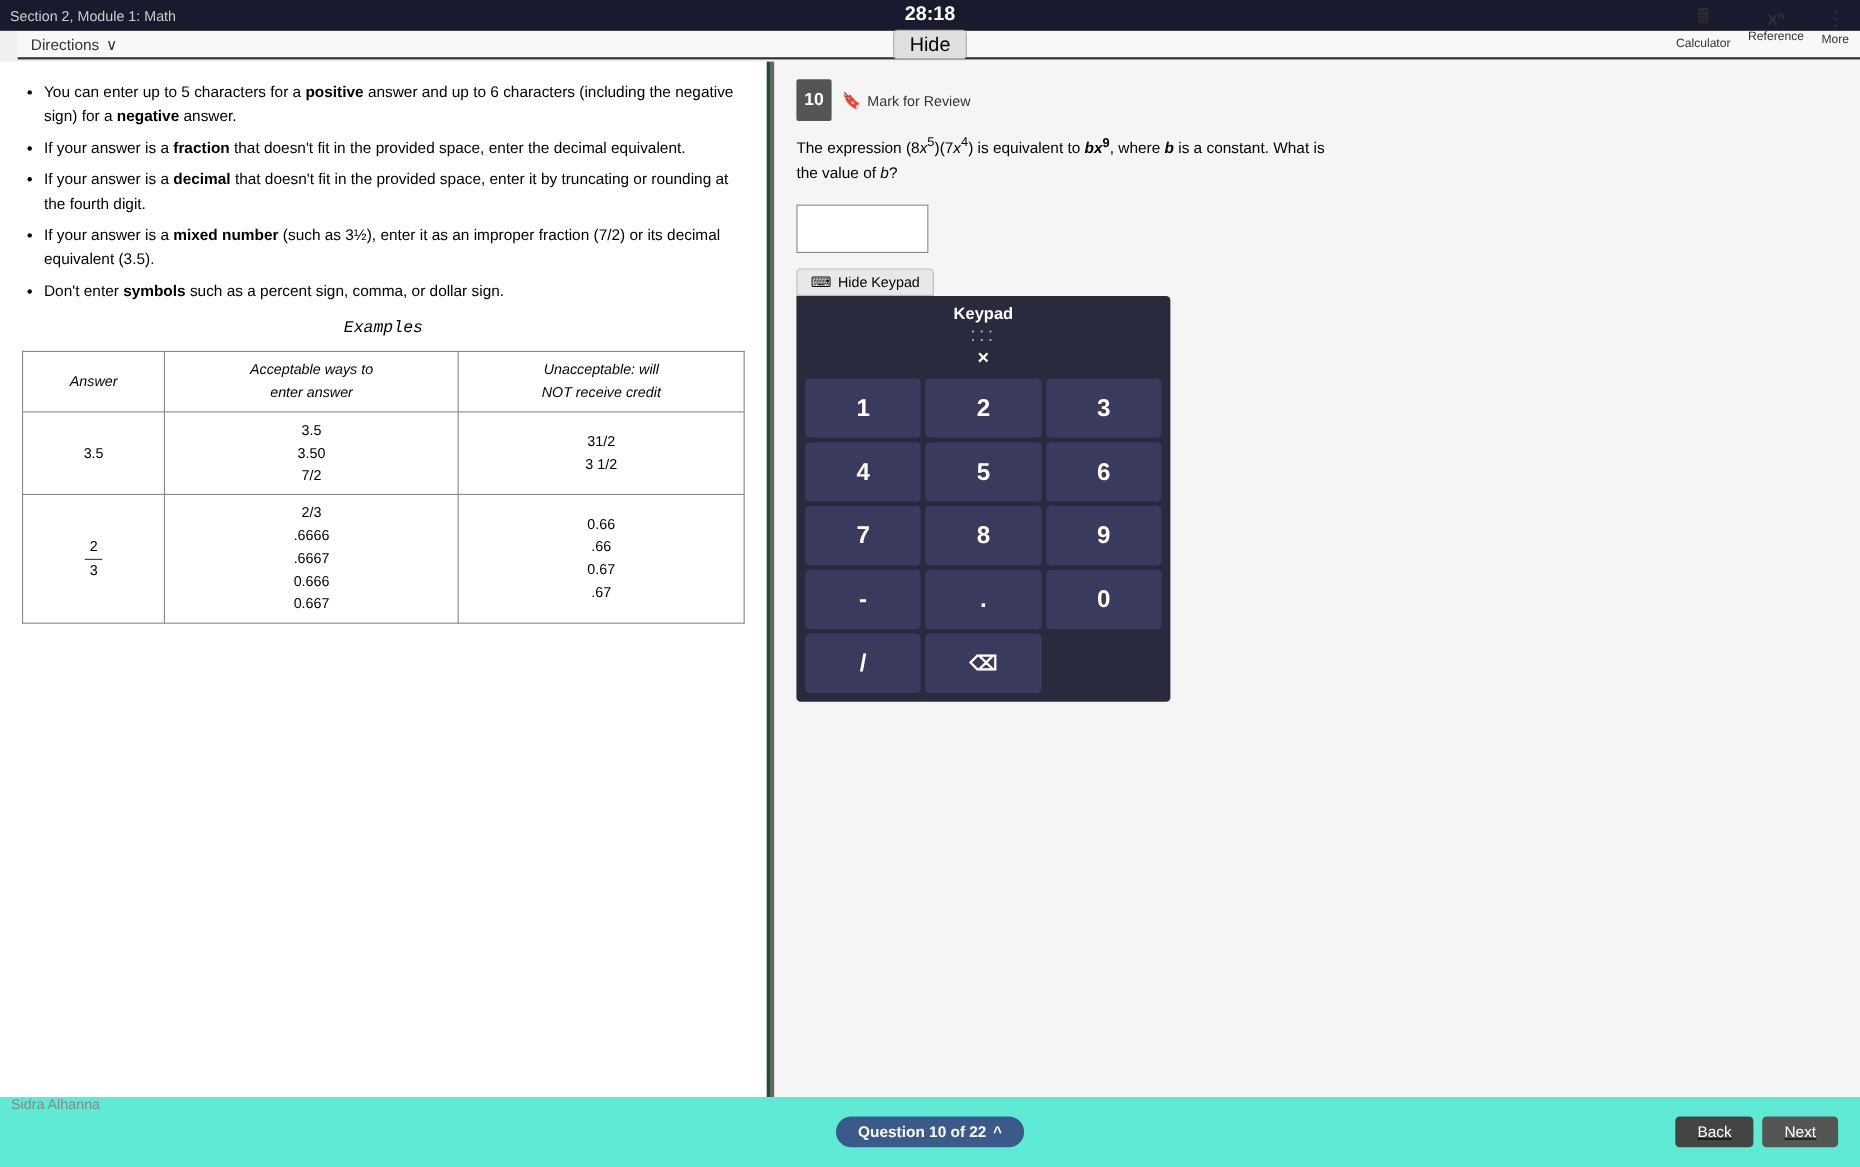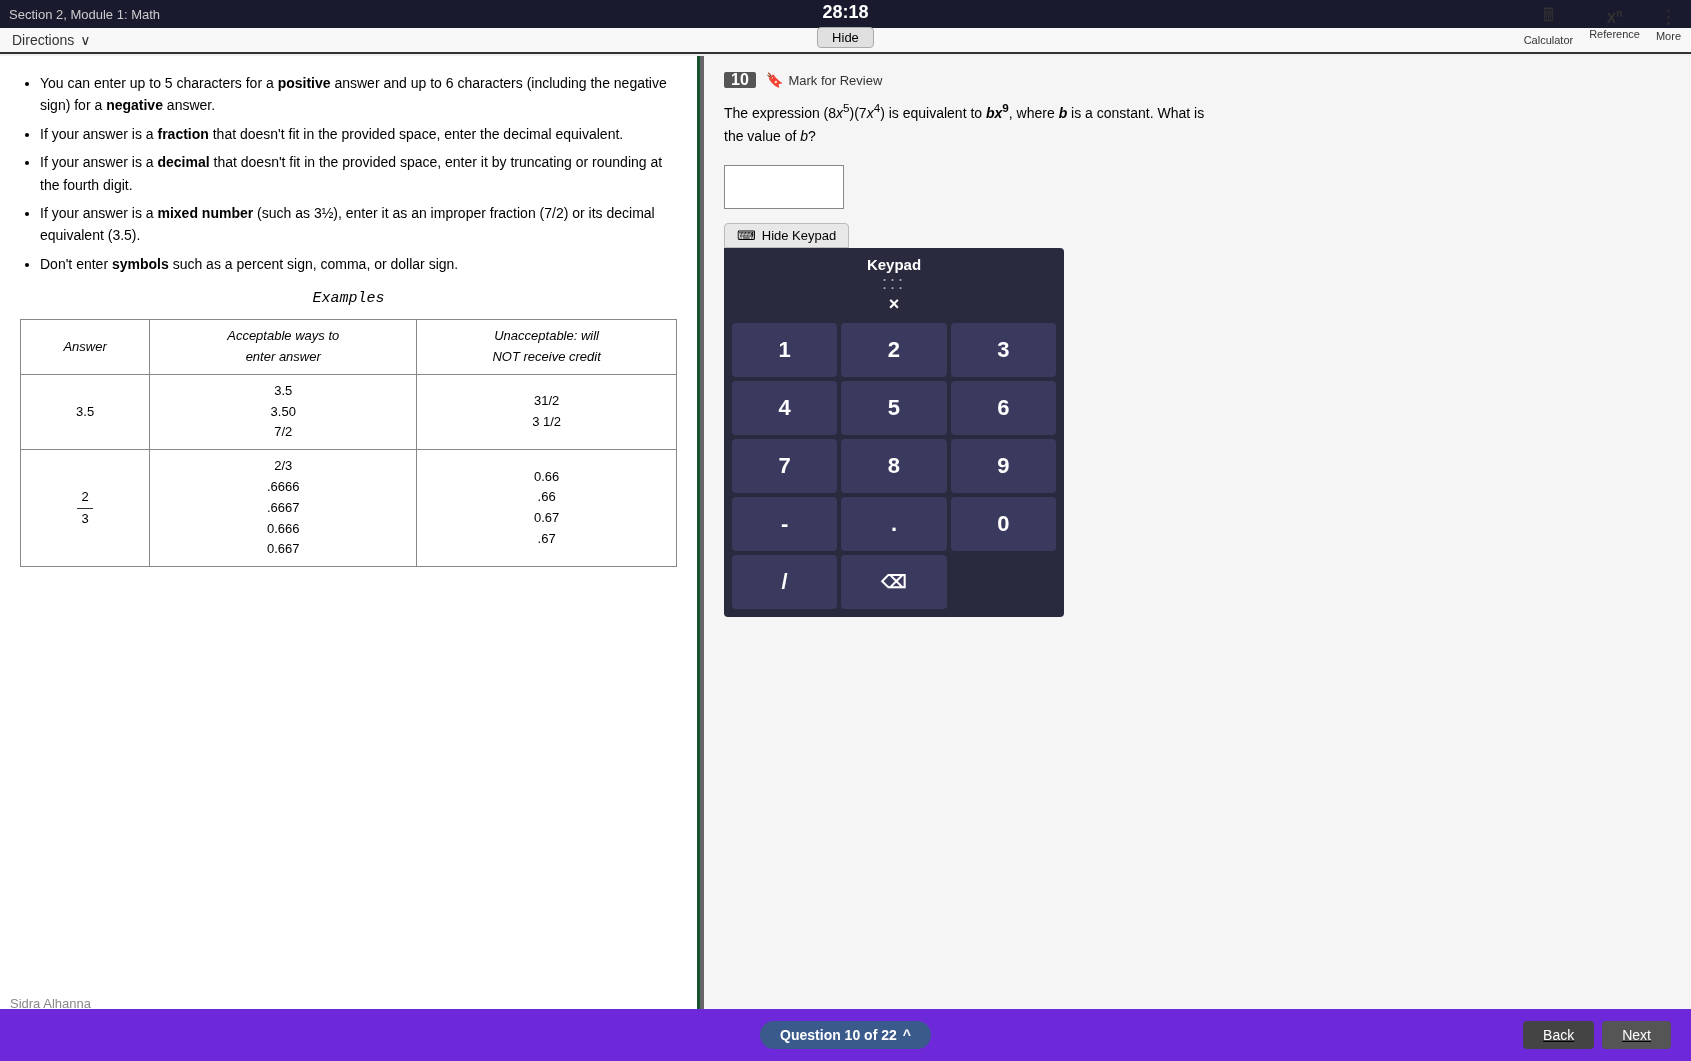--- a/index.html
+++ b/index.html
@@ -40,21 +40,21 @@
       color: #ffffff;
       font-size: 18px;
       font-weight: bold;
       padding: 2px 20px;
     }
     .hide-btn {
       background: #e0e0e0;
       border: 1px solid #aaa;
       border-radius: 4px;
       padding: 2px 14px;
-      font-size: 13px;
+      font-size: 18px;
       cursor: pointer;
       margin-top: 2px;
       display: inline-block;
     }
 
     
     .right-toolbar {
       position: absolute;
       top: 4px;
       right: 10px;
@@ -144,21 +144,21 @@
       align-items: center;
       gap: 10px;
       margin-bottom: 10px;
     }
     .question-number {
       background: #555;
       color: white;
       font-weight: bold;
       font-size: 16px;
       width: 32px;
-      height: 16px;
+      height: 38px;
       display: flex;
       align-items: center;
       justify-content: center;
       border-radius: 2px;
     }
     .mark-review {
       display: flex;
       align-items: center;
       gap: 5px;
       font-size: 13px;
@@ -262,22 +262,22 @@
     .keypad-btn.backspace {
       font-size: 16px;
     }
 
     
     .bottom-bar {
       position: fixed;
       bottom: 0;
       left: 0;
       right: 0;
-      background: #6d28d9;
-      height: 52px;
+      background: #5eead4;
+      height: 64px;
       display: flex;
       align-items: center;
       padding: 0 20px;
       z-index: 100;
     }
     .question-nav {
       background: #3a5a8c;
       color: white;
       border-radius: 20px;
       padding: 6px 20px;
@@ -325,21 +325,21 @@
   <div class="toolbar-item">
     <span class="toolbar-icon" style="font-size:14px;font-weight:bold;">X<sup style="font-size:10px;">n</sup></span>
     <span>Reference</span>
   </div>
   <div class="toolbar-item">
     <span class="toolbar-icon">⋮</span>
     <span>More</span>
   </div>
 </div>
 
-<div class="directions-bar" style="position:fixed;top:28px;left:0;right:0;z-index:150;background:#f8f8f8;border-bottom:2px solid #333;">
+<div class="directions-bar" style="position:fixed;top:28px;left:16px;right:0;z-index:150;background:#f8f8f8;border-bottom:2px solid #333;">
   <span>Directions</span>
   <span>∨</span>
 </div>
 
 <div style="position:fixed;top:56px;left:0;right:0;bottom:48px;display:flex;z-index:50;">
 
   <div class="left-panel">
     <ul>
       <li>You can enter up to 5 characters for a <strong>positive</strong> answer and up to 6 characters (including the negative sign) for a <strong>negative</strong> answer.</li>
       <li>If your answer is a <strong>fraction</strong> that doesn't fit in the provided space, enter the decimal equivalent.</li>

